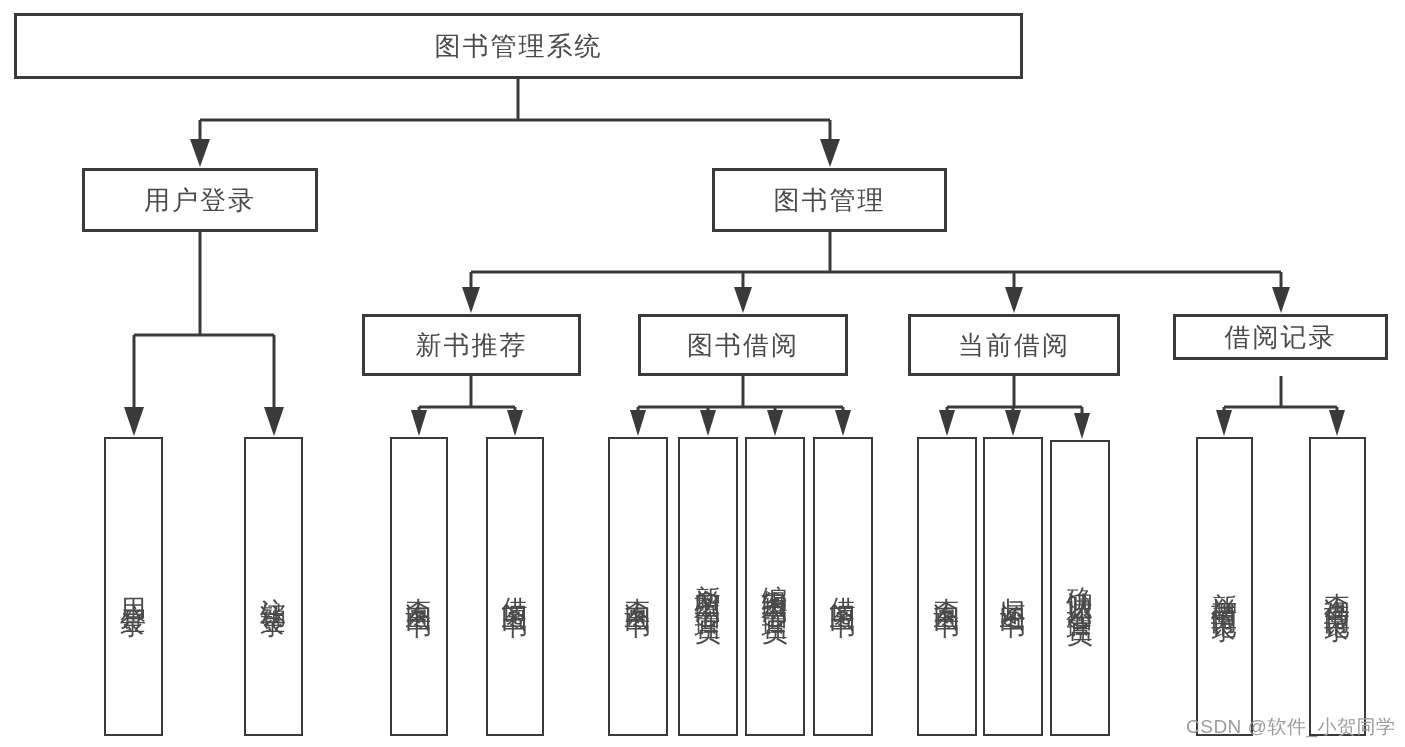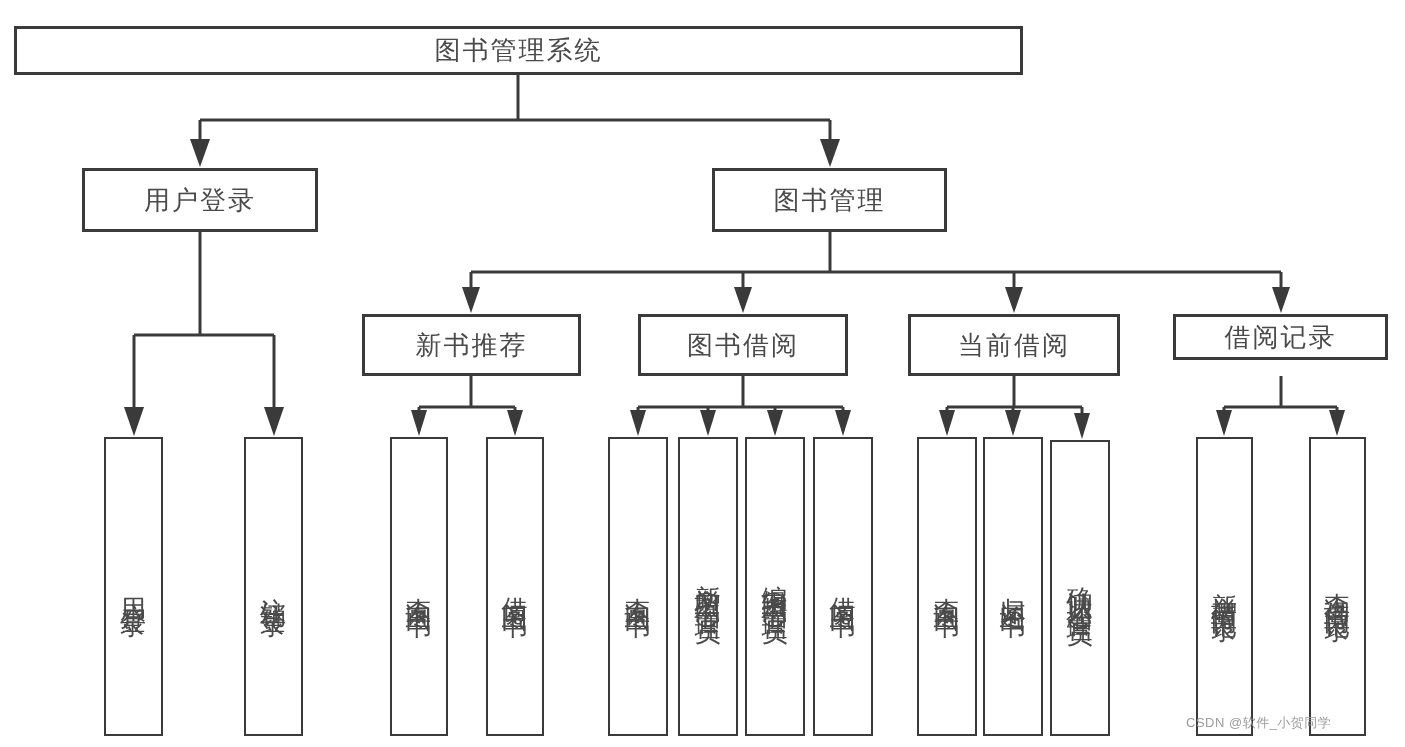--- a/index.html
+++ b/index.html
@@ -41,21 +41,21 @@
     writing-mode:vertical-rl;
     text-orientation:mixed;
     font-size:26px;
     letter-spacing:5px;
     line-height:1;
     color:var(--text);
   }
   #watermark{
     position:absolute;
     left:1186px;top:714px;
-    font-size:13px;
+    font-size:19px;
     letter-spacing:0.5px;
     color:var(--watermark);
     white-space:nowrap;
     z-index:10;
   }
 </style>
 </head>
 <body>
 
 <div id="stage">
@@ -131,21 +131,21 @@
         <line x1="1281" y1="376" x2="1281" y2="407" fill="none"></line>
         <line x1="1224" y1="407" x2="1337" y2="407" fill="none"></line>
         <line x1="1224" y1="407" x2="1224" y2="420" fill="none"></line>
         <polygon points="1224,436 1216,410 1232,410" stroke="none"></polygon>
         <line x1="1337" y1="407" x2="1337" y2="420" fill="none"></line>
         <polygon points="1337,436 1329,410 1345,410" stroke="none"></polygon>
       </g>
     </g>
   </svg>
 
-  <div class="box" style="left:14px;top:26px;width:1009px;height:49px">
+  <div class="box" style="left:14px;top:13px;width:1009px;height:66px">
     <span class="hlabel">图书管理系统</span>
   </div>
 
   <div class="box" style="left:82px;top:168px;width:236px;height:64px">
     <span class="hlabel">用户登录</span>
   </div>
   <div class="box" style="left:362px;top:314px;width:219px;height:62px">
     <span class="hlabel">新书推荐</span>
   </div>
 

